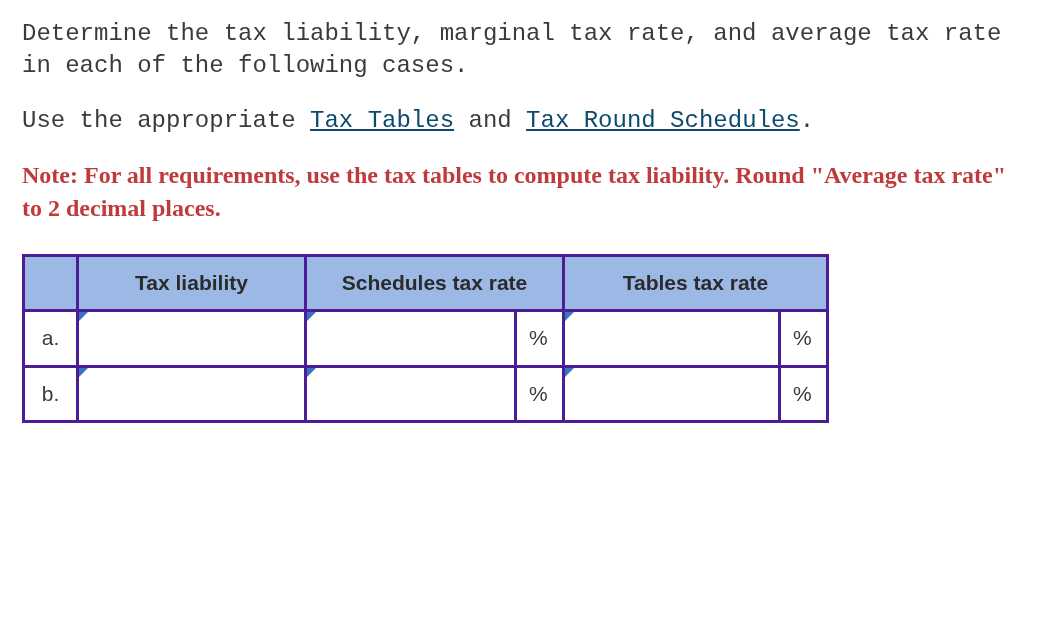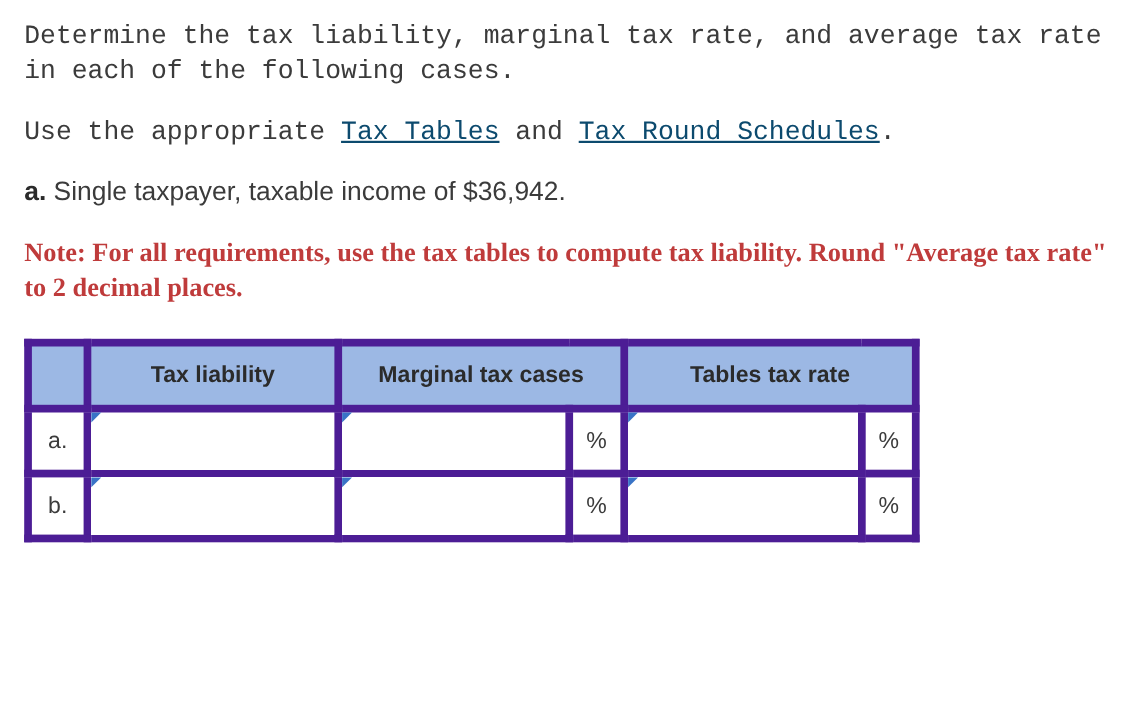--- a/index.html
+++ b/index.html
@@ -25,21 +25,21 @@
     color: #bf3b3b;
     font-weight: 700;
     margin-bottom: 30px;
     font-family: Liberation Serif, serif;
   }
   table.answer {
     border-collapse: collapse;
     font-size: 21px;
   }
   table.answer th, table.answer td {
-    border: 7px solid #4c1d95;
+    border: 3px solid #4c1d95;
     padding: 12px;
   }
   table.answer th {
     background: #9cb8e4;
     font-weight: 700;
     text-align: center;
     height: 38px;
     color: #2b2b2b;
   }
   th.corner { width: 54px; }
@@ -82,33 +82,30 @@
 </head>
 <body>
 
 <div class="para">Determine the tax liability, marginal tax rate, and average tax rate in each of the following cases.</div>
 
 <div class="para">
   <span>Use the appropriate </span><span class="link">Tax Tables</span><span> and </span><span class="link">Tax Round Schedules</span><span>.</span>
 </div>
 
 <div class="items">
-  <div>
-    <b>a.</b><span> Single taxpayer, taxable income of $36,942.</span>
-  </div>
 </div>
 
 <div class="note">Note: For all requirements, use the tax tables to compute tax liability. Round "Average tax rate" to 2 decimal places.</div>
 
 <table class="answer">
   <tbody>
       <tr>
     <th class="corner"></th>
     <th class="col-lib">Tax liability</th>
-    <th class="col-mar" colspan="2">Marginal tax cases</th>
+    <th class="col-mar" colspan="2">Schedules tax rate</th>
     <th class="col-avg" colspan="2">Tables tax rate</th>
   </tr>
   <tr>
     <td class="rowlabel">a.</td>
     <td class="input-cell">
       <div class="flag"></div>
       <input type="text" value="" style="">
     </td>
     <td class="input-cell" style="width:210px">
       <div class="flag"></div>

